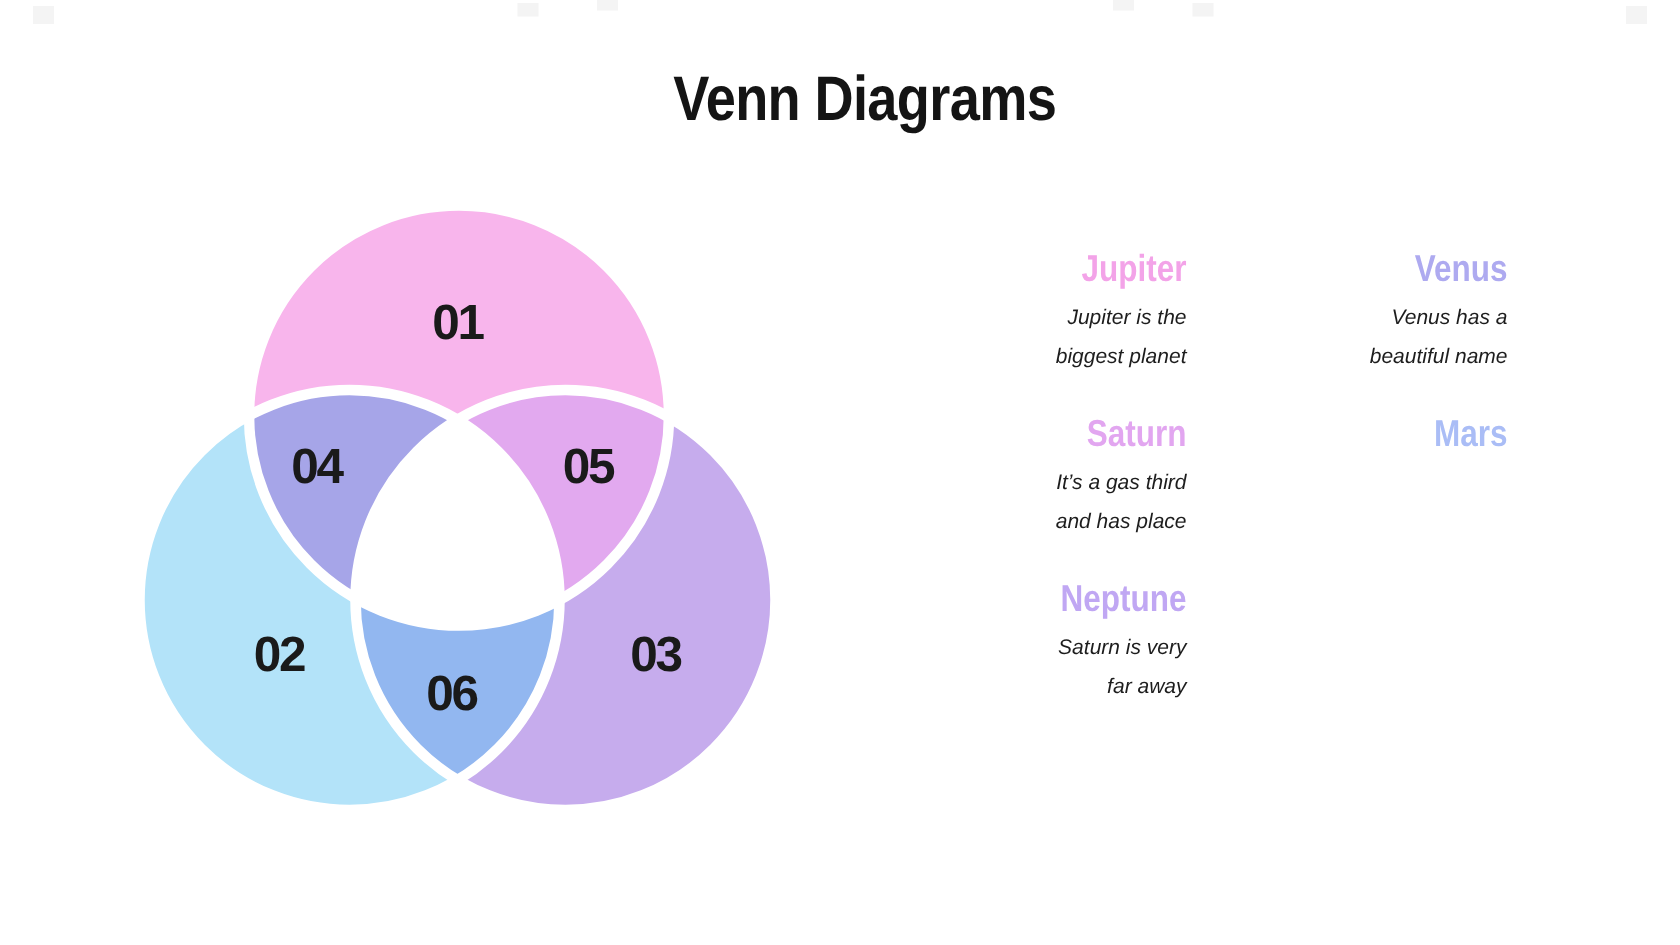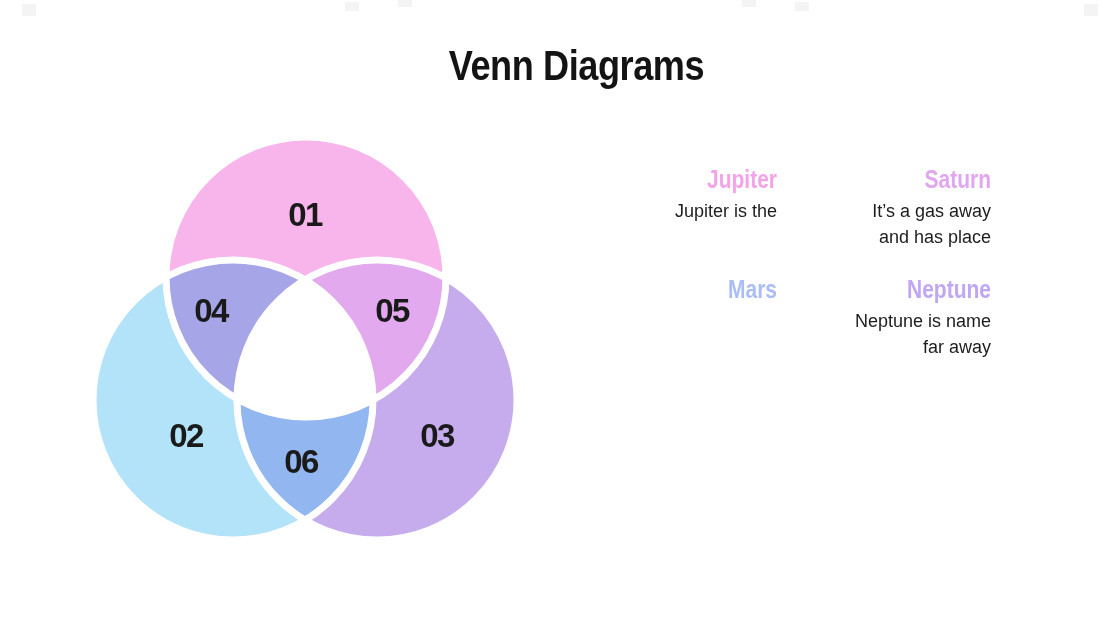--- a/index.html
+++ b/index.html
@@ -36,43 +36,44 @@
     font-family: "Liberation Sans", sans-serif;
     font-weight: 700;
     font-size: 33px;
     letter-spacing: -1.5px;
     fill: #1a1a1a;
   }
 
   
   .planet-grid {
     position: absolute;
-    left: 587px;
+    left: 601px;
     top: 164px;
     width: 423px;
     display: grid;
     grid-template-columns: 190px 190px;
     column-gap: 43px;
     row-gap: 61px;
     gap: 24px;
   }
   .planet-card { text-align: right; }
   .planet-name {
     font-size: 25px;
     font-weight: 700;
     line-height: 30px;
     margin-bottom: 4px;
     transform: scaleX(0.84);
     transform-origin: 100% 50%;
     white-space: nowrap;
   }
   .planet-line {
-    font-size: 18px;
+    font-size: 14px;
     line-height: 26px;
     color: #1d1d1d;
+    font-style: italic;
   }
 
   
   .crop-mark {
     position: absolute;
     background: #f4f4f4;
   }
 </style>
 </head>
 <body>
@@ -128,33 +129,39 @@
   <text class="region-label" x="211" y="322" text-anchor="middle">04</text>
   <text class="region-label" x="392" y="322" text-anchor="middle">05</text>
   <text class="region-label" x="301" y="473" text-anchor="middle">06</text>
 </svg>
 
 <div class="planet-grid">
 
   <div class="planet-card">
     <div class="planet-name" style="color: rgb(243, 163, 232);">Jupiter</div>
     <div class="planet-line">Jupiter is the</div>
+    <div class="planet-line">biggest planet</div>
   </div>
 
+  <div class="planet-card">
+    <div class="planet-name" style="color: rgb(174, 170, 240);">Venus</div>
+    <div class="planet-line">Venus has a</div>
+    <div class="planet-line">beautiful name</div>
+  </div>
 
   <div class="planet-card">
     <div class="planet-name" style="color: rgb(226, 166, 240);">Saturn</div>
-    <div class="planet-line">It’s a gas away</div>
+    <div class="planet-line">It’s a gas third</div>
     <div class="planet-line">and has place</div>
   </div>
 
   <div class="planet-card">
     <div class="planet-name" style="color: rgb(170, 189, 246);">Mars</div>
   </div>
 
   <div class="planet-card">
     <div class="planet-name" style="color: rgb(192, 167, 243);">Neptune</div>
-    <div class="planet-line">Neptune is name</div>
+    <div class="planet-line">Saturn is very</div>
     <div class="planet-line">far away</div>
   </div>
 
 
 </div>
 
 </body></html>

